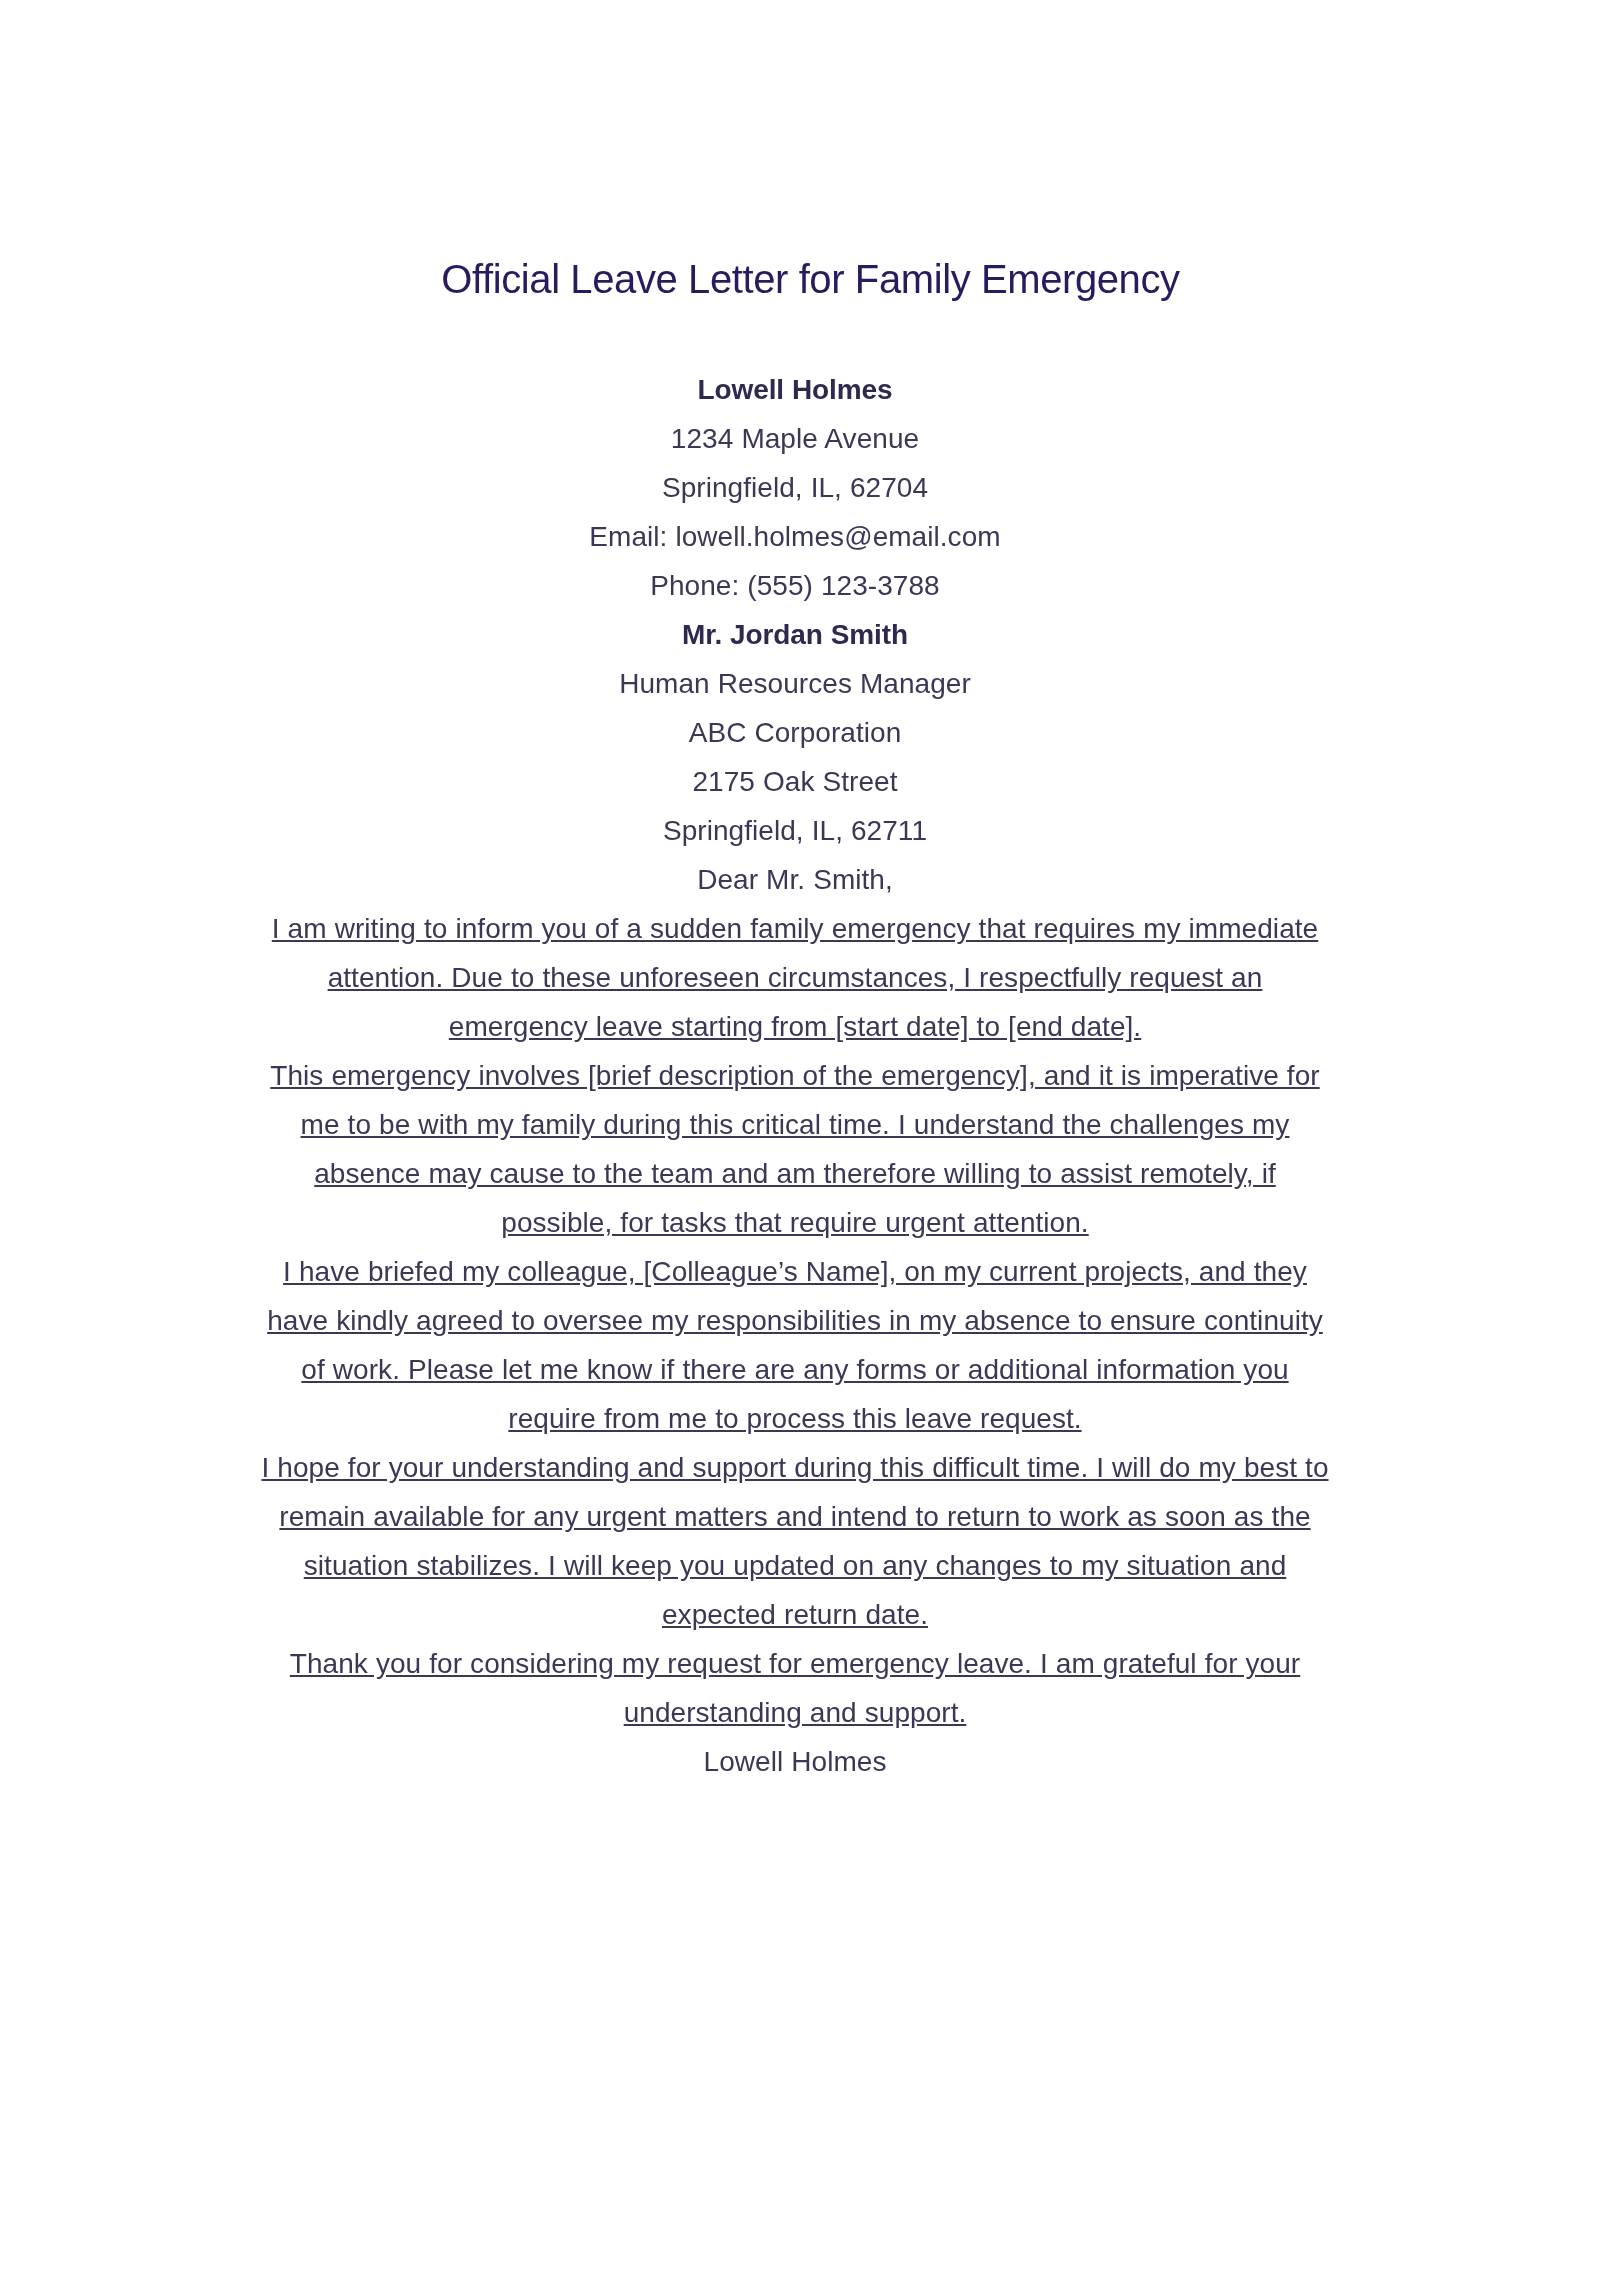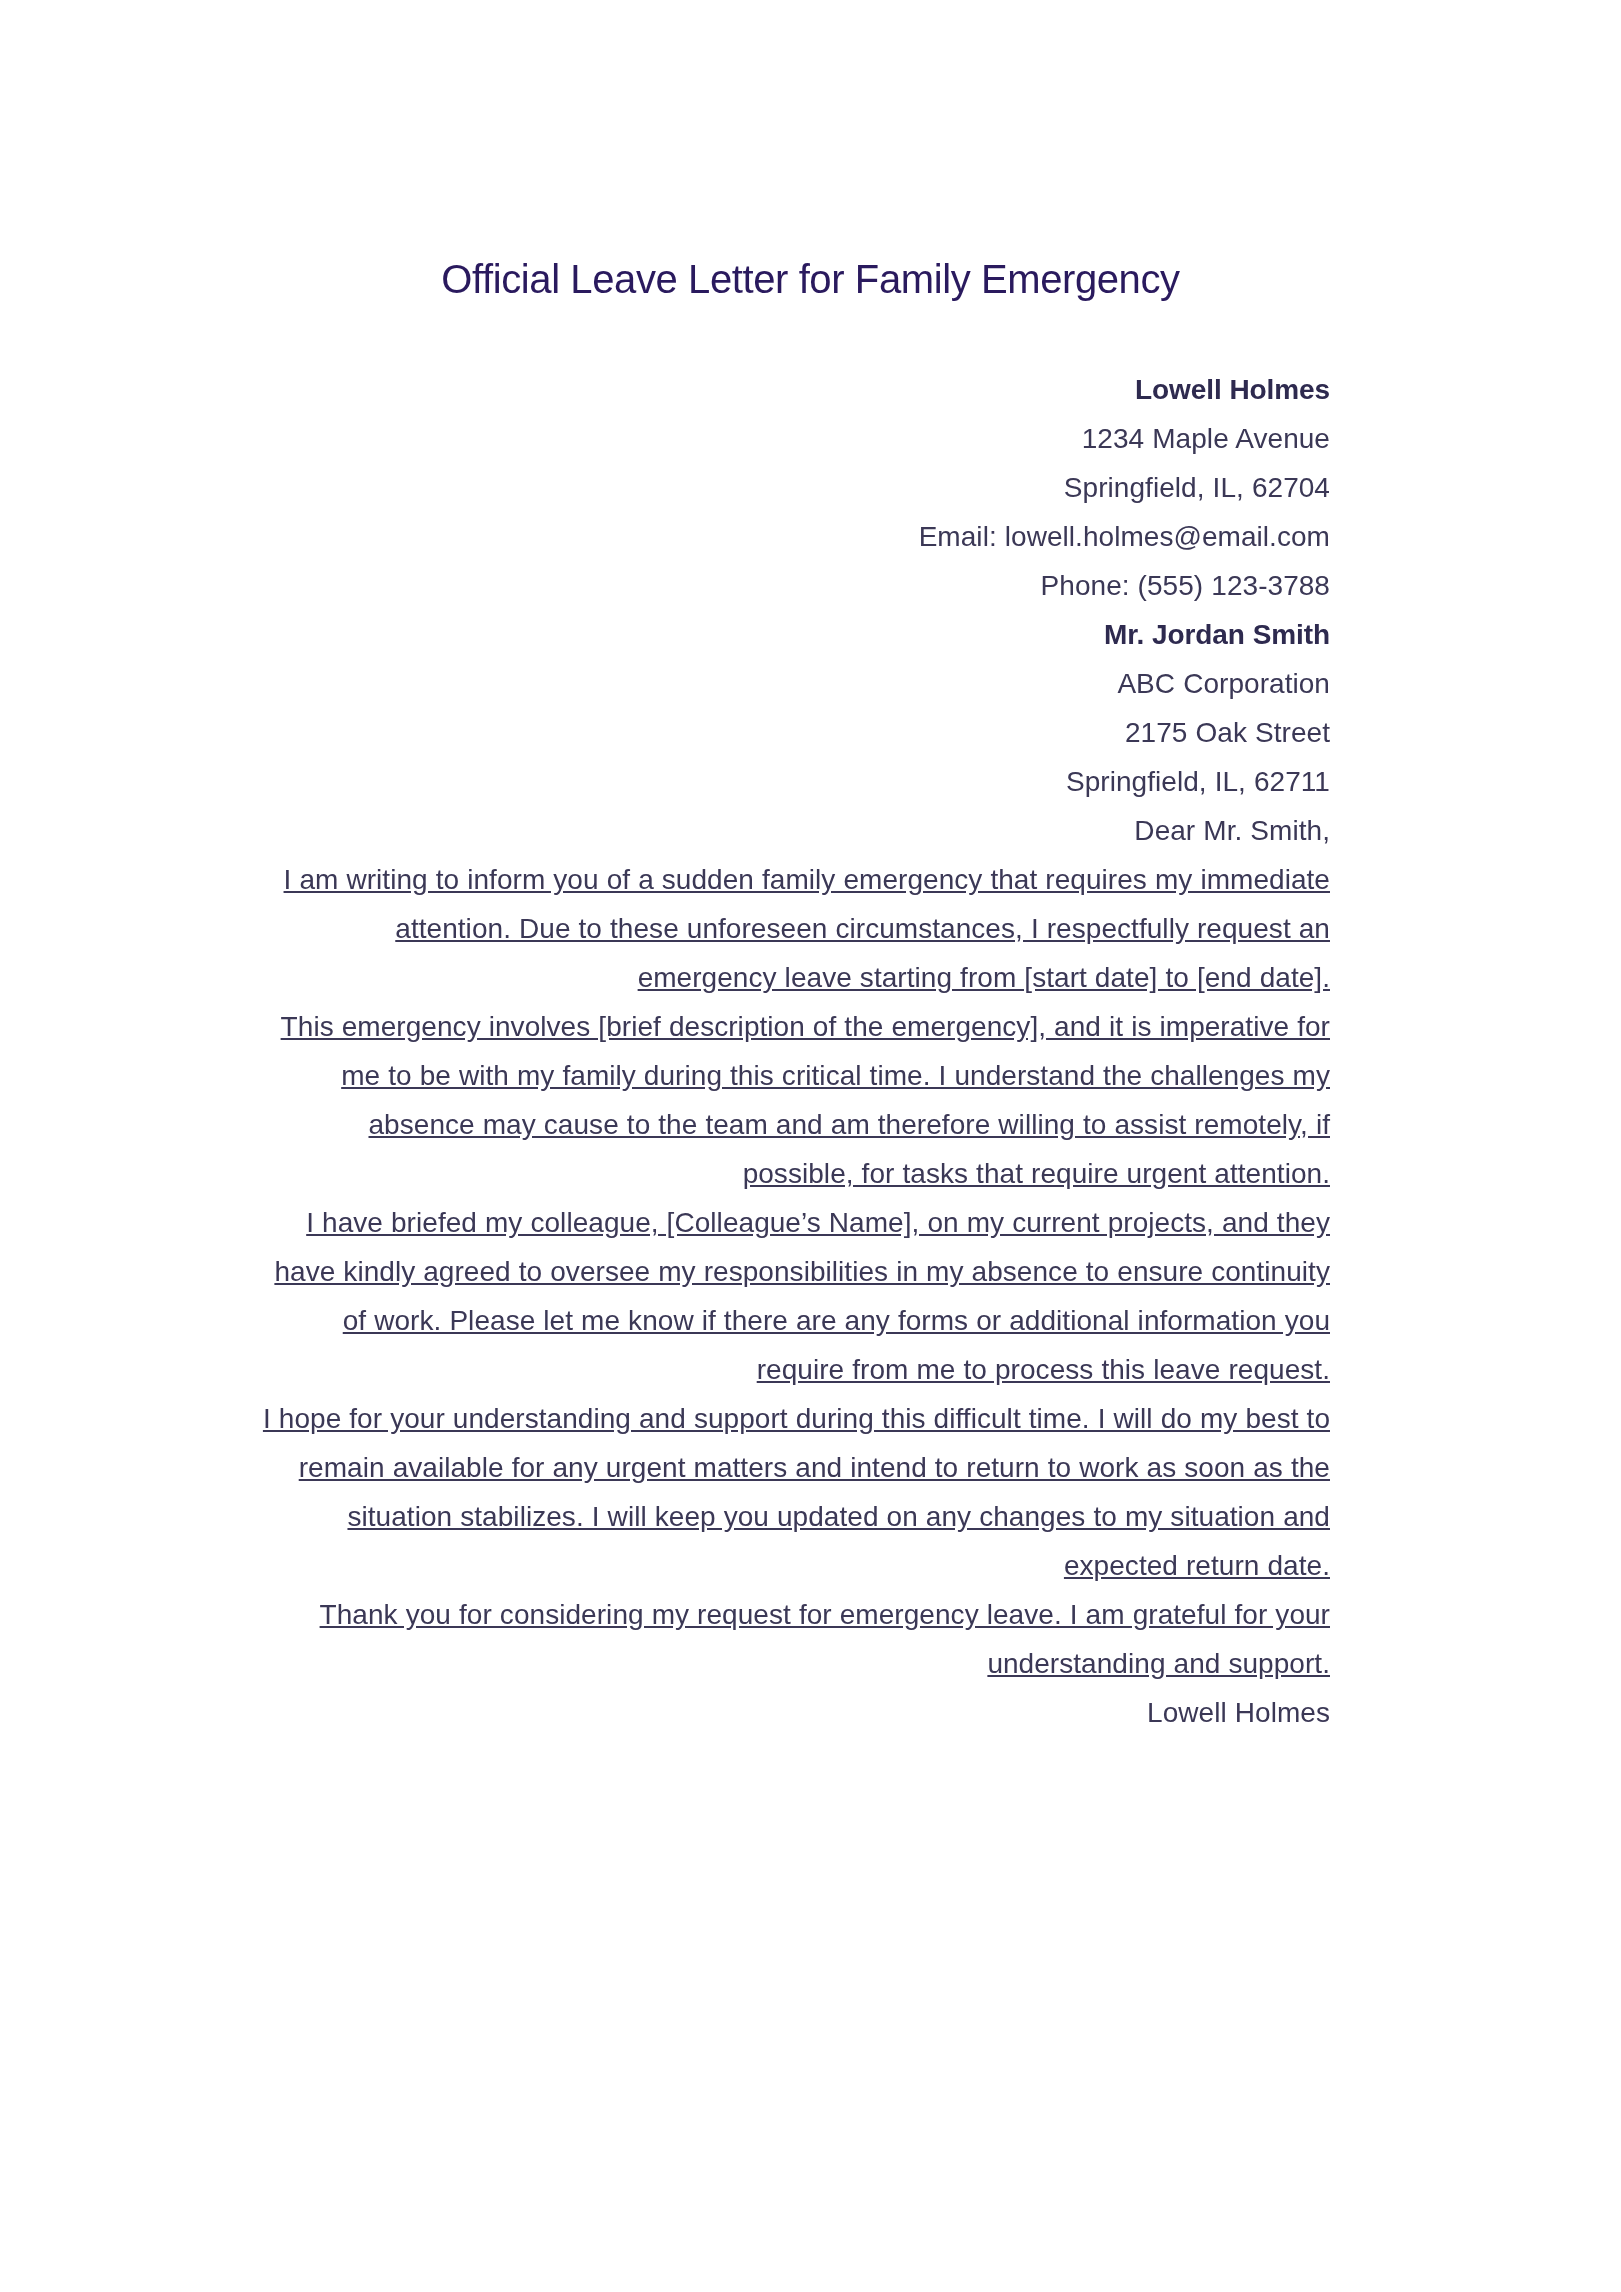--- a/index.html
+++ b/index.html
@@ -40,21 +40,21 @@
     top: 365px;
     width: 1070px;
   }
   .line {
     font-family: "Liberation Sans", sans-serif;
     font-size: 28px;
     line-height: 49px;
     color: #3b3856;
     font-weight: 400;
     letter-spacing: 0.05px;
-    text-align: right;
+    text-align: center;
     word-spacing: 0.2px;
   }
   .line.bold {
     font-weight: 700;
     color: #2e2a4f;
     letter-spacing: -0.1px;
   }
   .para {
     margin: 0;
     padding: 0;
@@ -73,20 +73,21 @@
     <div class="sender-block">
       <div class="line bold">Lowell Holmes</div>
       <div class="line">1234 Maple Avenue</div>
       <div class="line">Springfield, IL, 62704</div>
       <div class="line">Email: lowell.holmes@email.com</div>
       <div class="line">Phone: (555) 123-3788</div>
     </div>
 
     <div class="recipient-block">
       <div class="line bold">Mr. Jordan Smith</div>
+      <div class="line">Human Resources Manager</div>
       <div class="line">ABC Corporation</div>
       <div class="line">2175 Oak Street</div>
       <div class="line">Springfield, IL, 62711</div>
     </div>
 
     <div class="line">Dear Mr. Smith,</div>
 
     <p class="line para">I am writing to inform you of a sudden family emergency that requires my immediate attention. Due to these unforeseen circumstances, I respectfully request an emergency leave starting from [start date] to [end date].</p>
     <p class="line para">This emergency involves [brief description of the emergency], and it is imperative for me to be with my family during this critical time. I understand the challenges my absence may cause to the team and am therefore willing to assist remotely, if possible, for tasks that require urgent attention.</p>
     <p class="line para">I have briefed my colleague, [Colleague’s Name], on my current projects, and they have kindly agreed to oversee my responsibilities in my absence to ensure continuity of work. Please let me know if there are any forms or additional information you require from me to process this leave request.</p>

